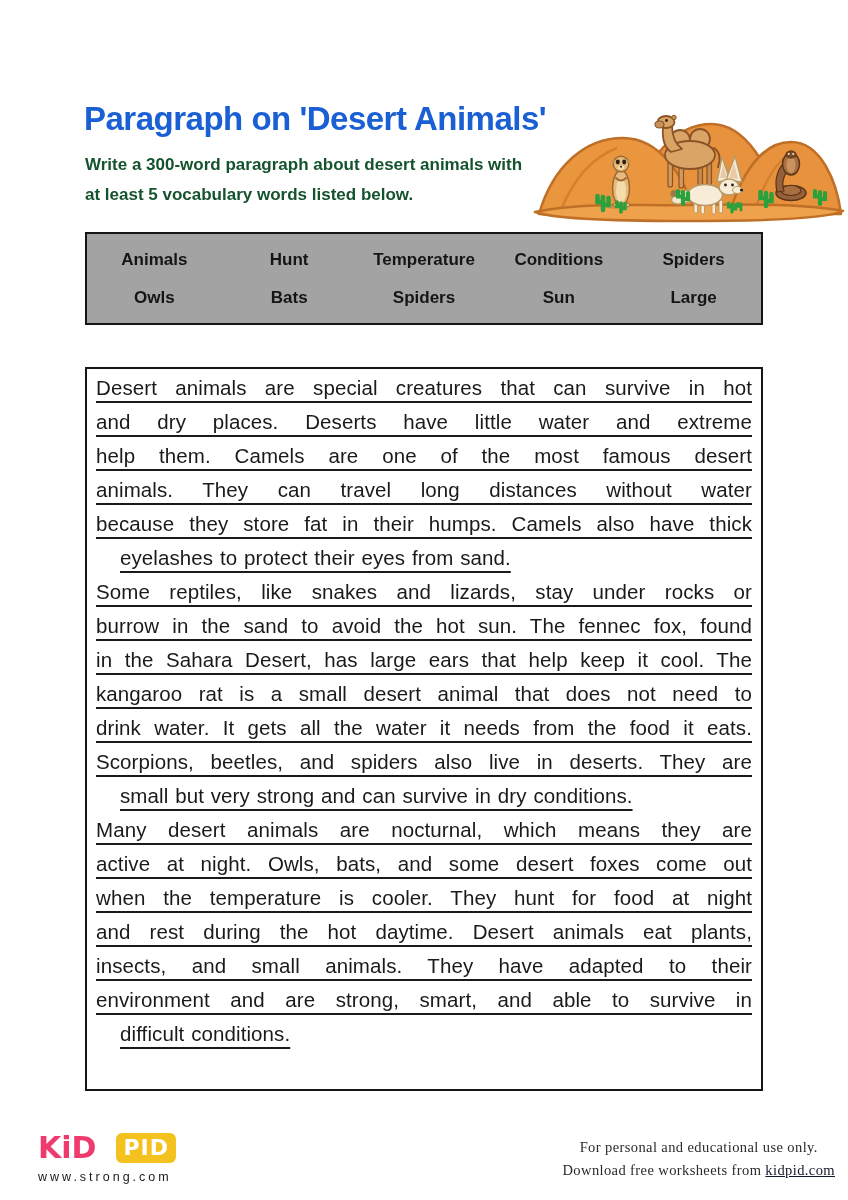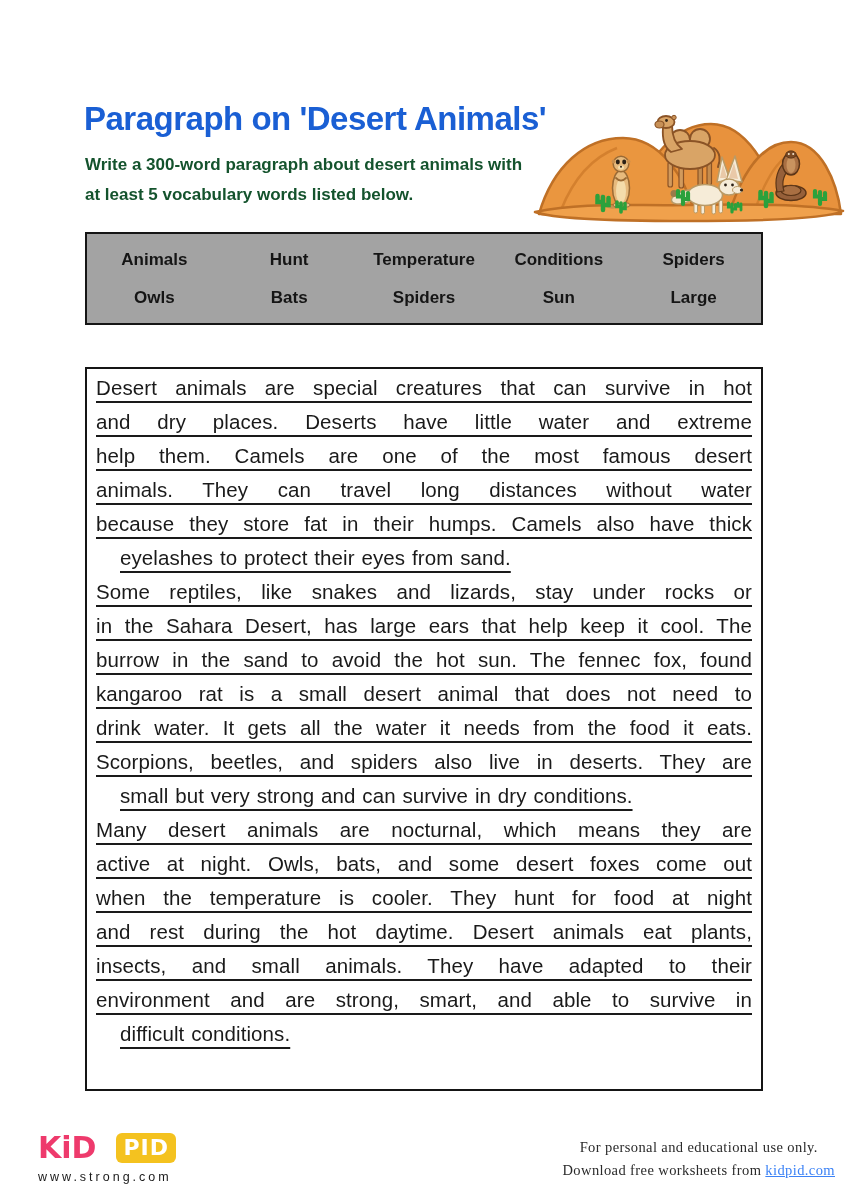--- a/index.html
+++ b/index.html
@@ -48,21 +48,21 @@
     margin-left:20px; letter-spacing:1px;
   }
   .logo-url {
     margin-top:5px; font-size:12.5px; letter-spacing:3px; color:#1a1a1a;
   }
   .footer-note {
     position:absolute; right:13px; top:1136px; text-align:center;
     font-family:"Liberation Serif", serif; font-size:14.5px; color:#2a2a2a;
     line-height:23px; letter-spacing:0.4px;
   }
-  .kidpid-link { color:#3b82f6; text-decoration:underline; cursor:pointer; }
+  .kidpid-link { color:#0f172a; text-decoration:underline; cursor:pointer; }
 </style>
 </head>
 <body>
 
 <div class="page">
 
   <h1 class="title">Paragraph on 'Desert Animals'</h1>
 
   <div class="subtitle">
     <div>Write a 300-word paragraph about desert animals with</div>
@@ -165,22 +165,22 @@
       <div>
         <div class="essay-line">Desert animals are special creatures that can survive in hot</div>
         <div class="essay-line">and dry places. Deserts have little water and extreme</div>
         <div class="essay-line">help them. Camels are one of the most famous desert</div>
         <div class="essay-line">animals. They can travel long distances without water</div>
         <div class="essay-line">because they store fat in their humps. Camels also have thick</div>
         <div class="essay-line last">eyelashes to protect their eyes from sand.</div>
       </div>
       <div>
         <div class="essay-line">Some reptiles, like snakes and lizards, stay under rocks or</div>
+        <div class="essay-line">burrow in the sand to avoid the hot sun. The fennec fox, found</div>
         <div class="essay-line">in the Sahara Desert, has large ears that help keep it cool. The</div>
-        <div class="essay-line">burrow in the sand to avoid the hot sun. The fennec fox, found</div>
         <div class="essay-line">kangaroo rat is a small desert animal that does not need to</div>
         <div class="essay-line">drink water. It gets all the water it needs from the food it eats.</div>
         <div class="essay-line">Scorpions, beetles, and spiders also live in deserts. They are</div>
         <div class="essay-line last">small but very strong and can survive in dry conditions.</div>
       </div>
       <div>
         <div class="essay-line">Many desert animals are nocturnal, which means they are</div>
         <div class="essay-line">active at night. Owls, bats, and some desert foxes come out</div>
         <div class="essay-line">when the temperature is cooler. They hunt for food at night</div>
         <div class="essay-line">and rest during the hot daytime. Desert animals eat plants,</div>

